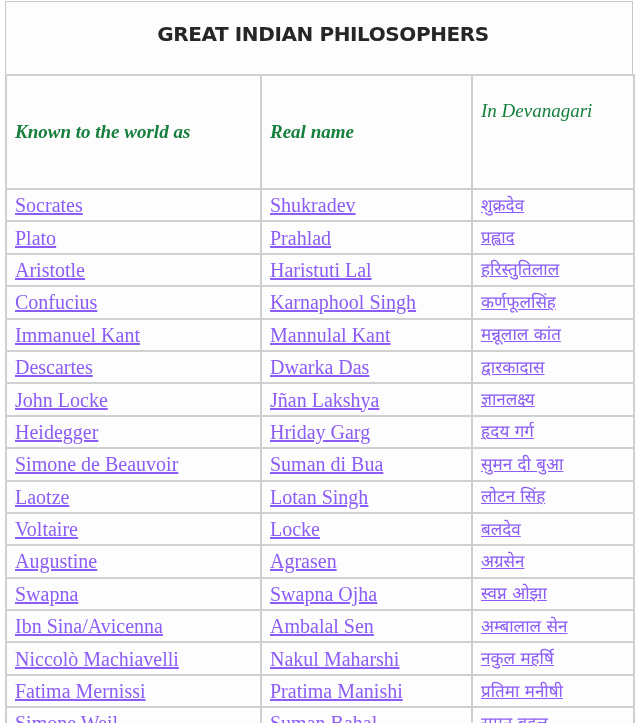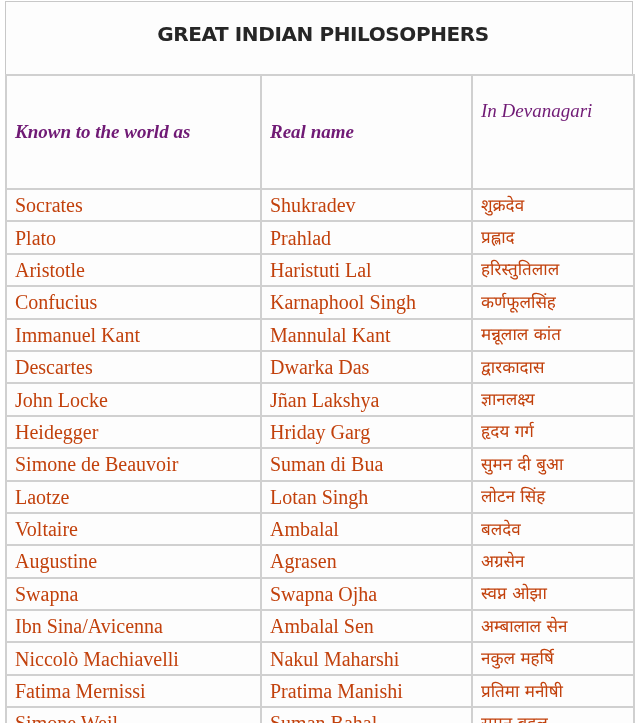--- a/index.html
+++ b/index.html
@@ -55,35 +55,36 @@
       padding: 0 0 0 8px;
       text-align: left;
       white-space: nowrap;
       overflow: hidden;
     }
     table.phil th {
       height: 88px;
       font-style: italic;
       font-weight: bold;
       font-size: 19px;
-      color: #701a75;
+      color: #15803d;
       vertical-align: middle;
     }
     table.phil th.dev-head {
       font-weight: normal;
       vertical-align: top;
       padding-top: 24px;
       font-size: 19px;
     }
     table.phil td {
       height: 30.4px;
       font-size: 20px;
-      color: #c2410c;
+      color: #8b5cf6;
       vertical-align: middle;
       line-height: 1;
+      text-decoration: underline;
     }
     table.phil td.dev {
       font-family: "DejaVu Sans", sans-serif;
       font-size: 17px;
     }
   </style>
 </head>
 <body>
 
 <div class="title-box">
@@ -149,21 +150,21 @@
       <td>Suman di Bua</td>
       <td class="dev">सुमन दी बुआ</td>
     </tr>
     <tr>
       <td>Laotze</td>
       <td>Lotan Singh</td>
       <td class="dev">लोटन सिंह</td>
     </tr>
     <tr>
       <td>Voltaire</td>
-      <td>Ambalal</td>
+      <td>Locke</td>
       <td class="dev">बलदेव</td>
     </tr>
     <tr>
       <td>Augustine</td>
       <td>Agrasen</td>
       <td class="dev">अग्रसेन</td>
     </tr>
     <tr>
       <td>Swapna</td>
       <td>Swapna Ojha</td>

